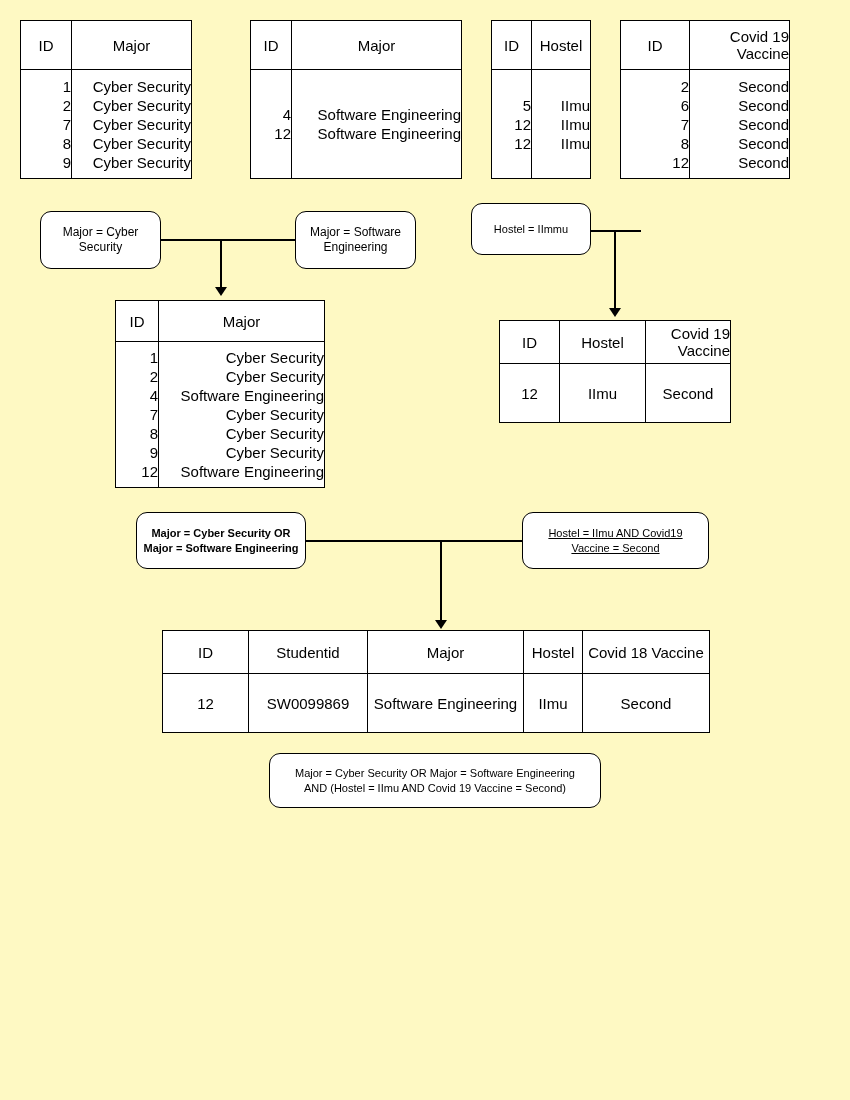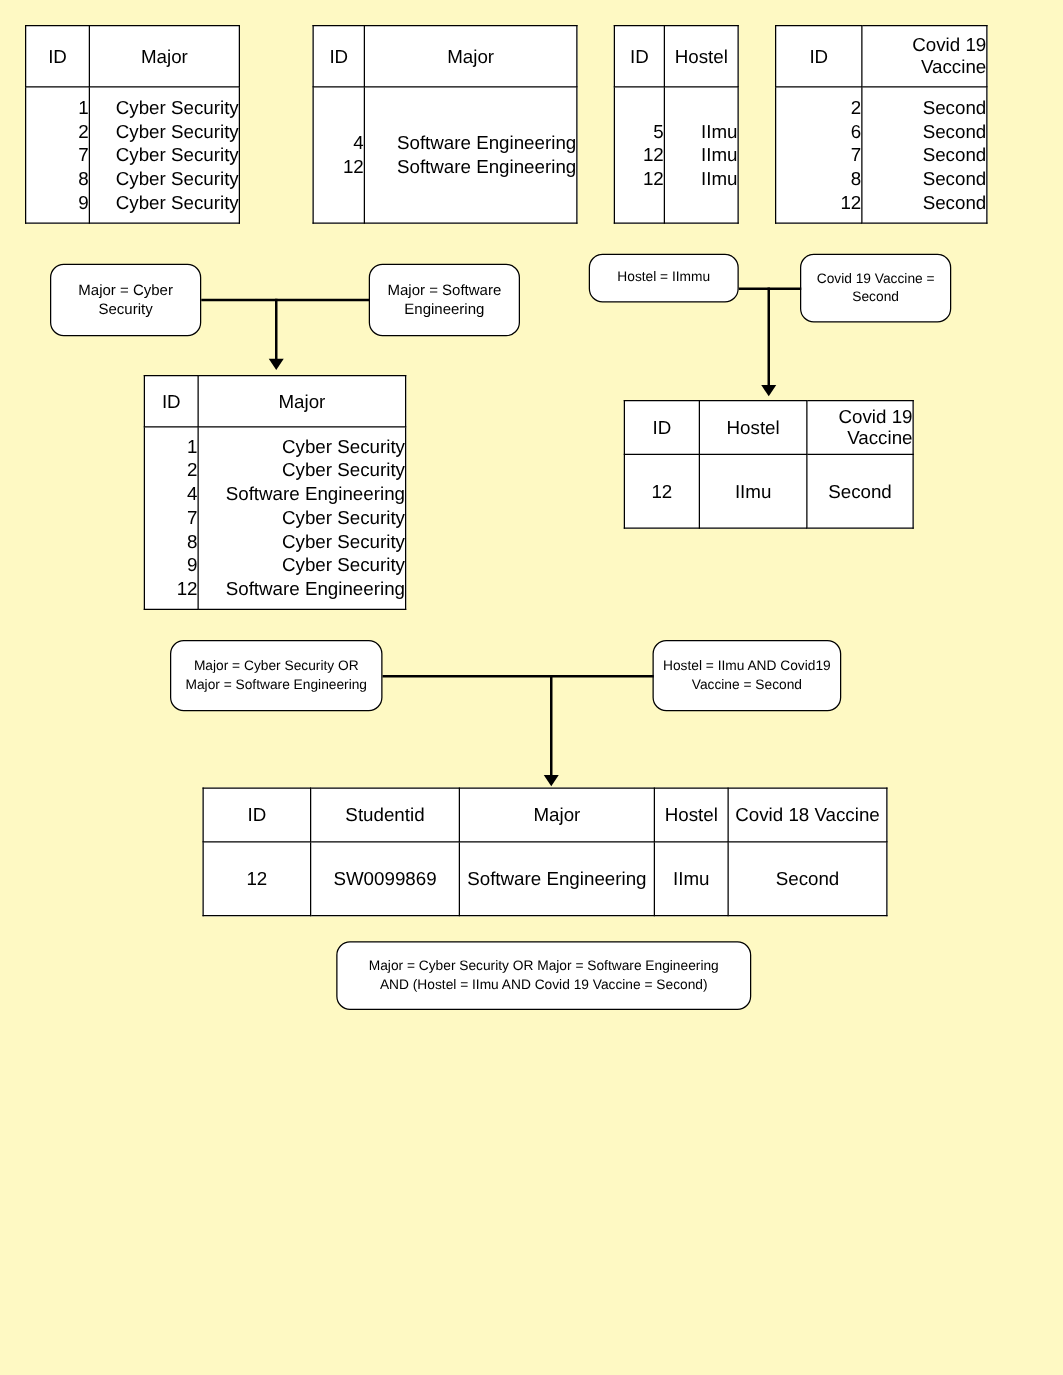--- a/index.html
+++ b/index.html
@@ -209,28 +209,24 @@
   <div class="cbox" style="left:295px; top:211px; width:121px; height:58px; font-size:12px;">
     <span>Major = Software
 Engineering</span>
   </div>
 
   <div class="cbox" style="left:40px; top:211px; width:121px; height:58px; font-size:12px;">
     <span>Major = Cyber
 Security</span>
   </div>
 
-  <div class="cbox" style="left:471px; top:203px; width:120px; height:39px; font-size:11px;">
+  <div class="cbox" style="left:471px; top:203px; width:120px; height:52px; font-size:11px;">
     <span>Hostel = IImmu</span>
   </div>
 
-  <div class="cbox" style="left:640px; top:203px; width:121px; height:55px; font-size:11px;">
-    <span>Covid 19 Vaccine =
-Second</span>
-  </div>
 
   <div class="hline" style="left:161px; top:239px; width:135px;"></div>
   <div class="vline" style="left:220px; top:239px; height:50px;"></div>
   <div class="arrowhead" style="left:215px; top:287px;"></div>
 
   <div class="hline" style="left:591px; top:230px; width:50px;"></div>
   <div class="vline" style="left:614px; top:230px; height:80px;"></div>
   <div class="arrowhead" style="left:609px; top:308px;"></div>
 
   <table class="tbl" style="left:115px; top:300px; width:210px;">
@@ -279,26 +275,26 @@
       </td>
     </tr>
     <tr>
       <td class="body-cell" style="height:58px;">12</td>
       <td class="body-cell">IImu</td>
       <td class="body-cell">Second</td>
     </tr>
   </tbody>
     </table>
 
-  <div class="cbox" style="left:136px; top:512px; width:170px; height:57px; font-size:11px;">
+  <div class="cbox" style="left:136px; top:512px; width:170px; height:57px; font-size:11px;font-weight:bold;">
     <span>Major = Cyber Security OR
 Major = Software Engineering</span>
   </div>
 
-  <div class="cbox" style="left:522px; top:512px; width:151px; height:57px; font-size:11px;">
+  <div class="cbox" style="left:522px; top:512px; width:187px; height:57px; font-size:11px;text-decoration:underline;">
     <span>Hostel = IImu AND Covid19
 Vaccine = Second</span>
   </div>
 
   <div class="hline" style="left:306px; top:540px; width:217px;"></div>
   <div class="vline" style="left:440px; top:540px; height:82px;"></div>
   <div class="arrowhead" style="left:435px; top:620px;"></div>
 
   <table class="tbl" style="left:162px; top:630px; width:548px;">
     <tbody>

